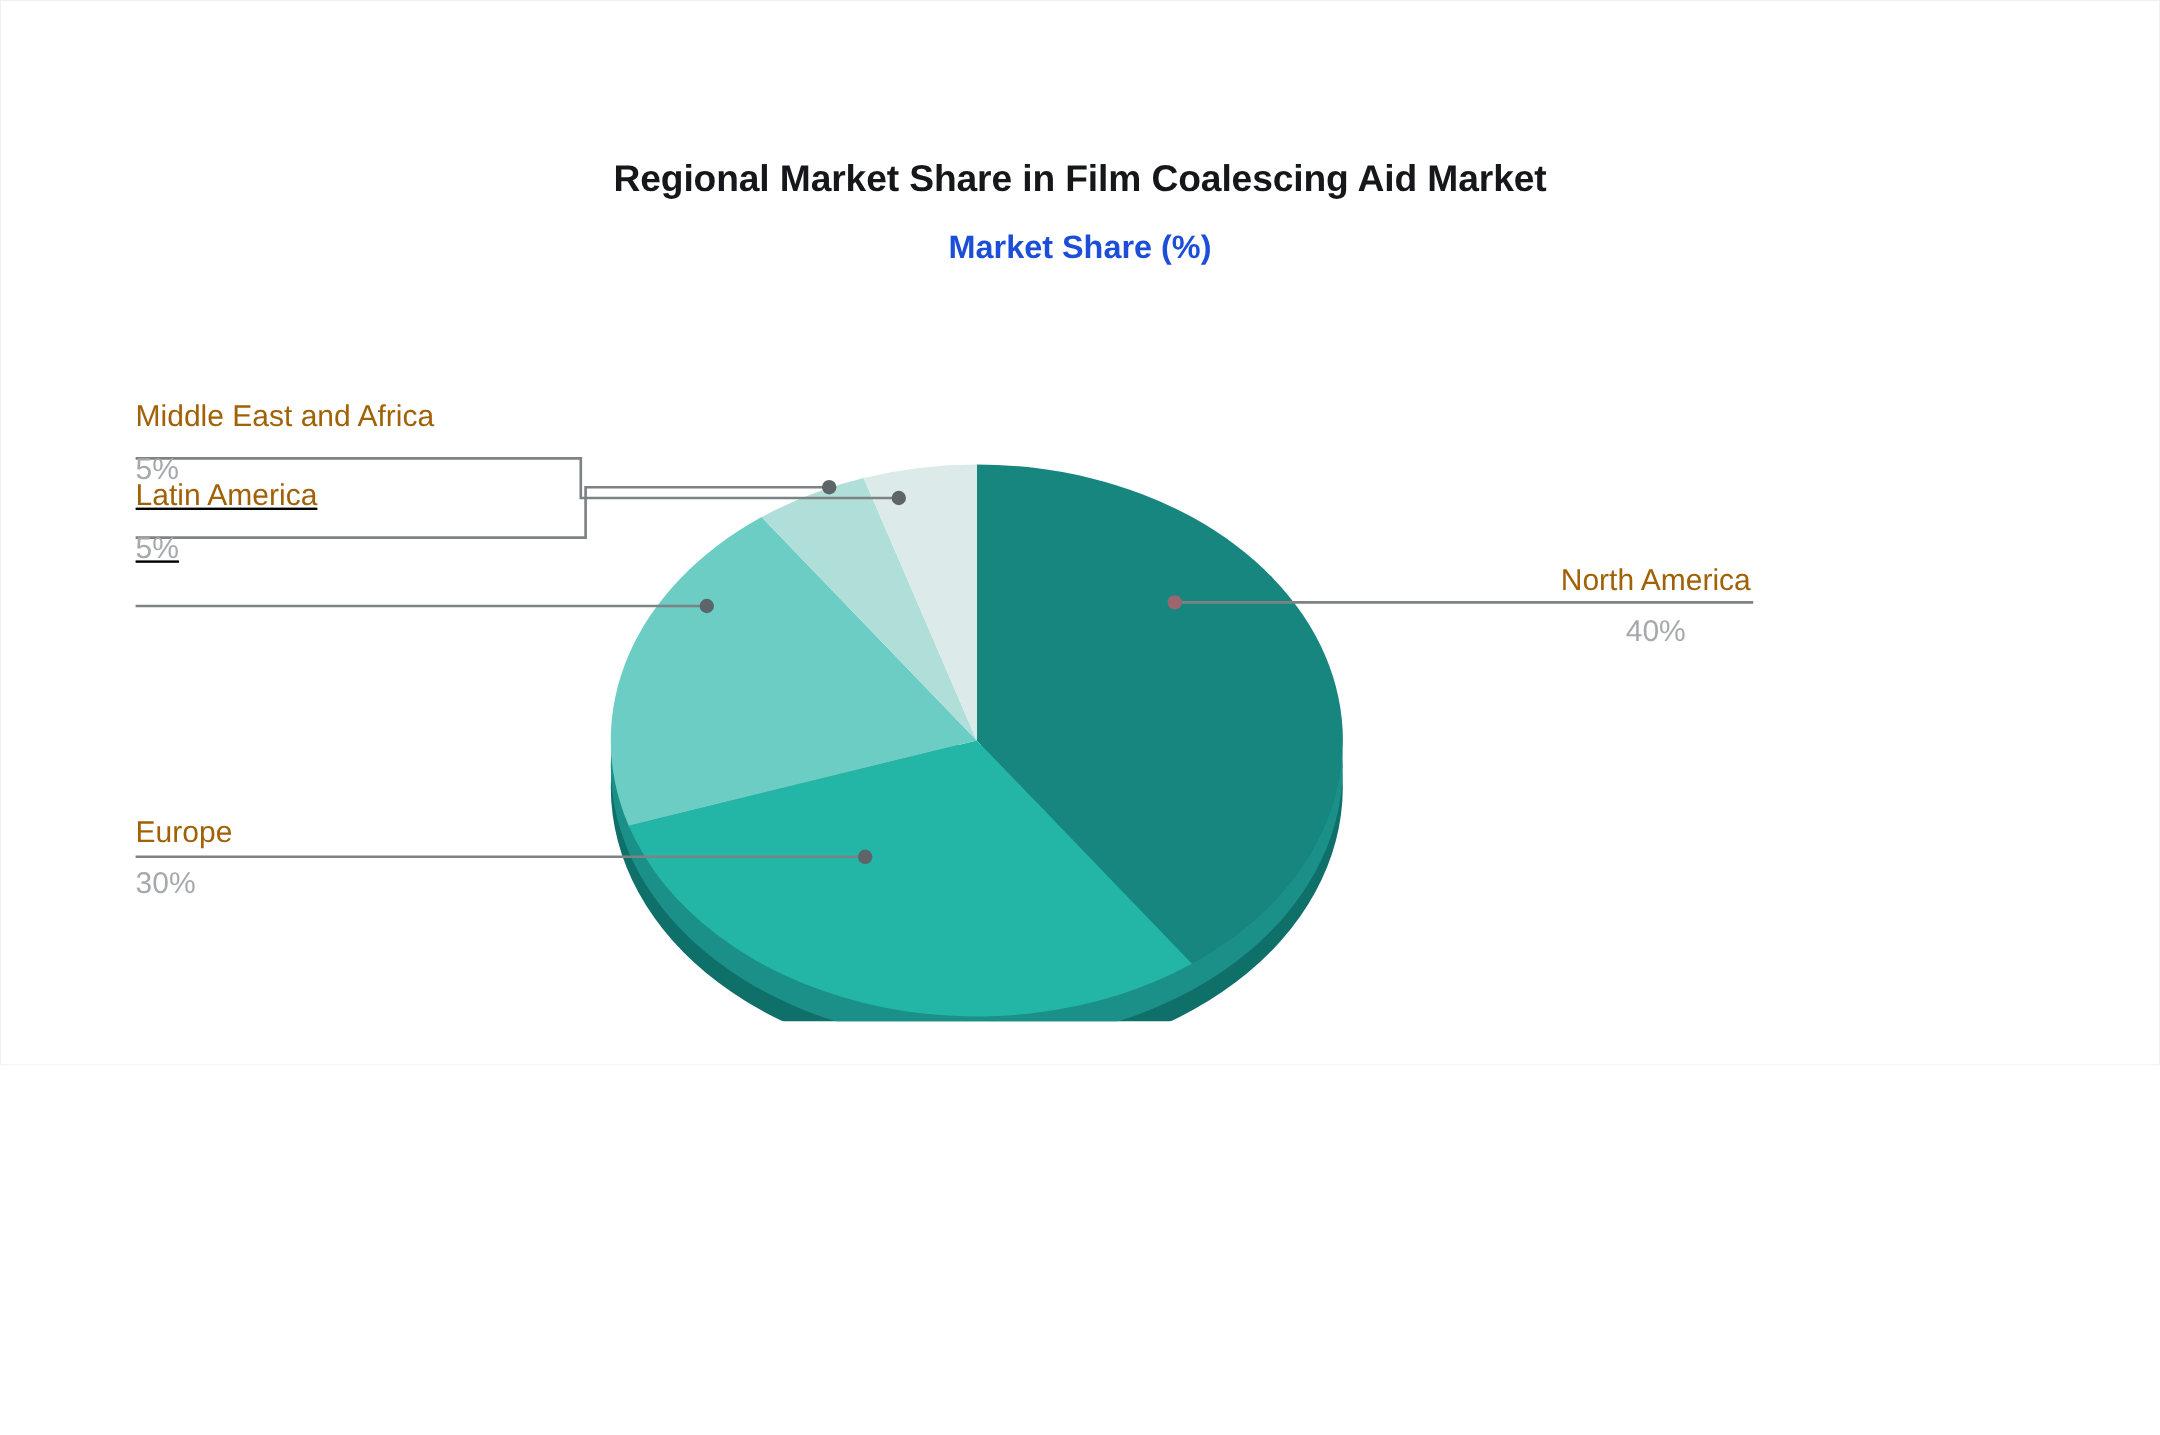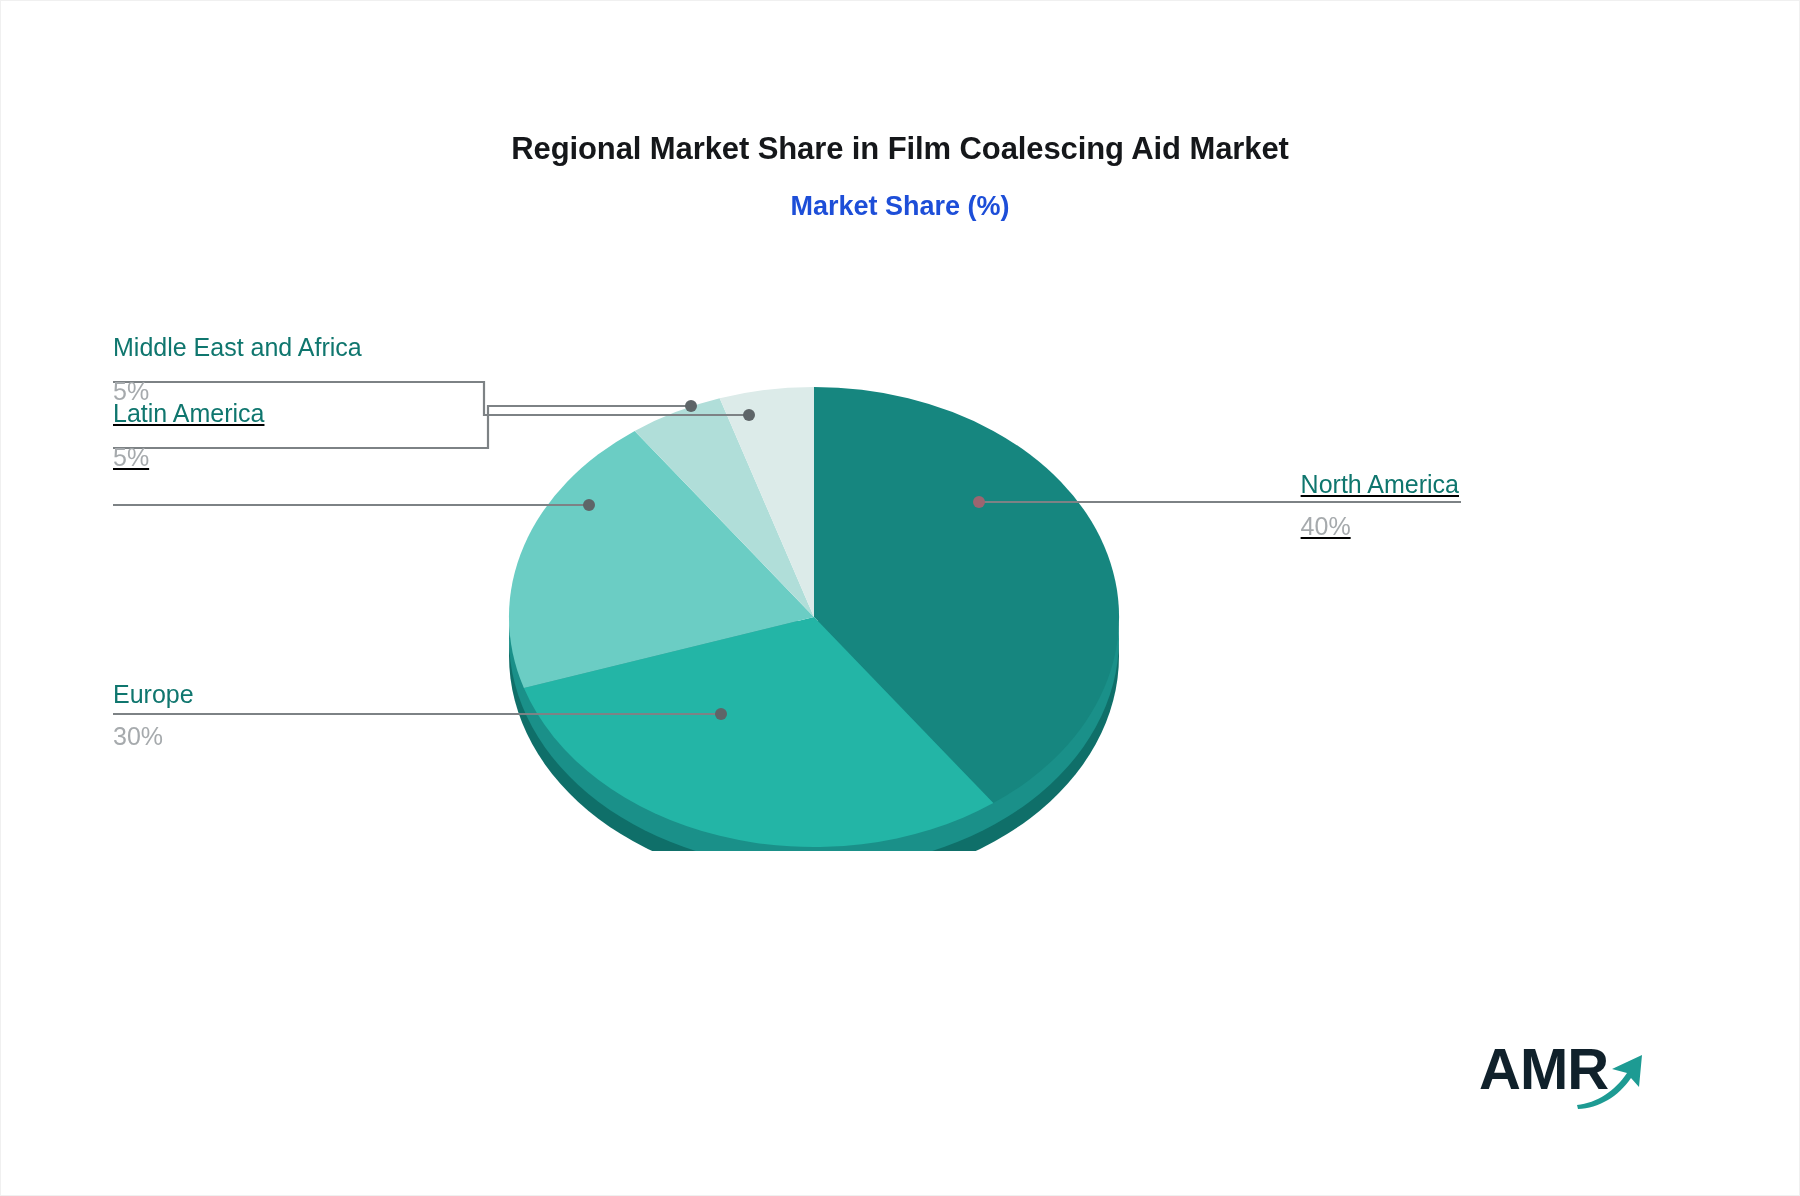--- a/index.html
+++ b/index.html
@@ -6,21 +6,21 @@
     margin: 0;
     padding: 0;
     background: #ffffff;
   }
   body {
     font-family: "Liberation Sans", sans-serif;
   }
   #page {
     position: relative;
     width: 1800px;
-    height: 1196px;
+    height: 888px;
     background: #ffffff;
     border: 1px solid #f0f0f0;
     box-sizing: border-box;
     overflow: hidden;
     padding-left: 16px;
   }
   #chart-title {
     position: absolute;
     left: 0;
     right: 0;
@@ -44,33 +44,32 @@
   #pie-svg {
     position: absolute;
     left: 0;
     top: 0;
   }
   .callout {
     position: absolute;
   }
   .callout-name {
     font-size: 25px;
-    color: #0f766e;
+    color: #a16207;
     white-space: nowrap;
     line-height: 30px;
   }
   .callout-value {
     font-size: 25px;
     color: #a6aaad;
     white-space: nowrap;
     line-height: 30px;
   }
   .callout.right {
-    text-align: left;
-    text-decoration: underline;
+    text-align: center;
   }
   #amr-logo {
     position: absolute;
     left: 1478px;
     top: 1032px;
     width: 170px;
     height: 78px;
   }
 </style>
 </head>

